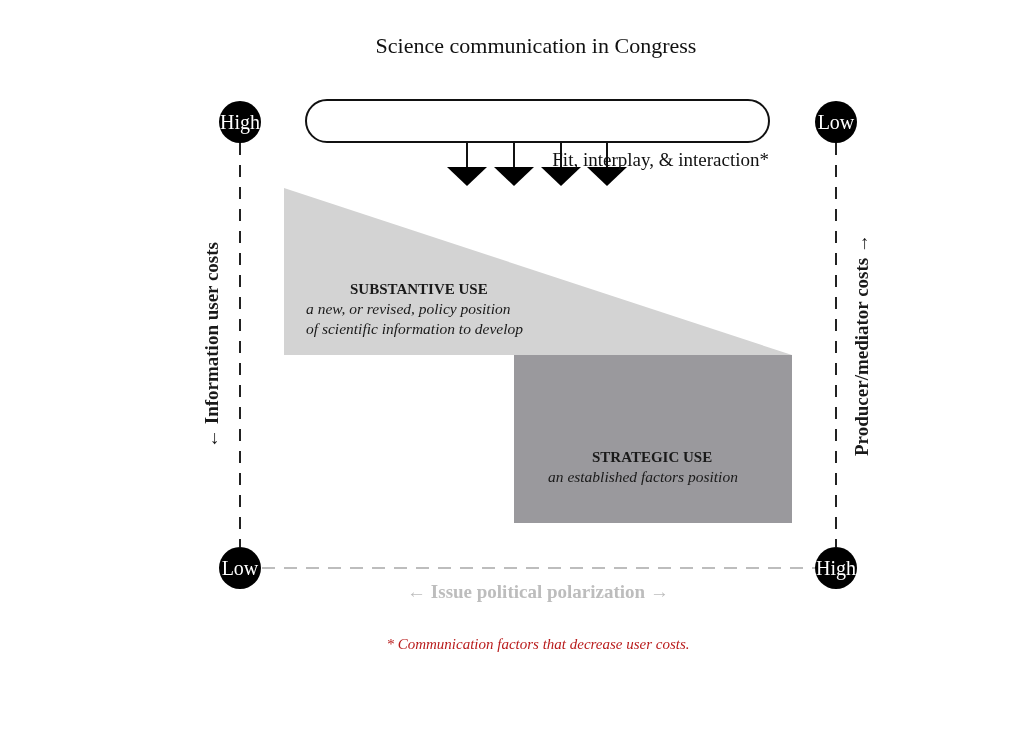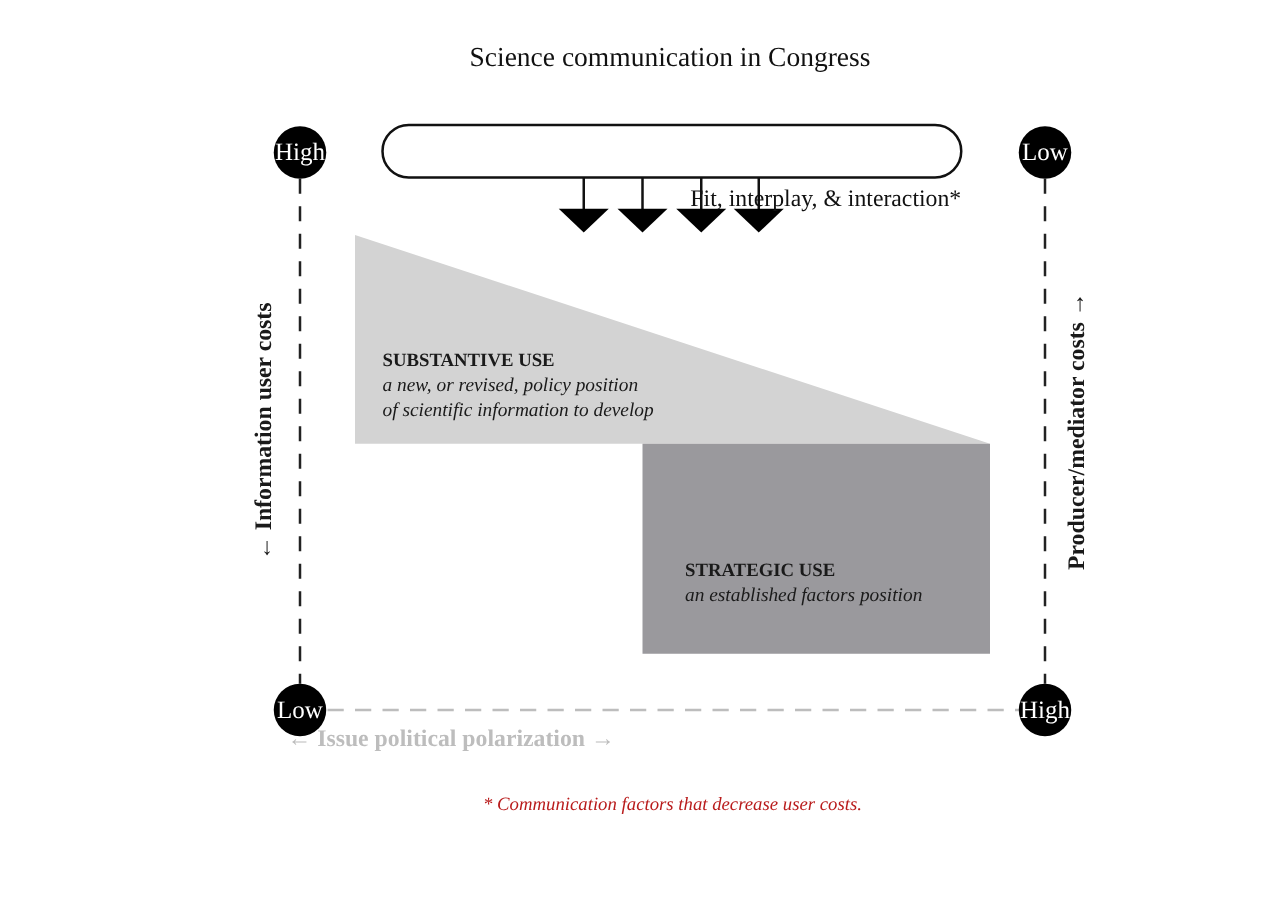--- a/index.html
+++ b/index.html
@@ -7,25 +7,25 @@
          font-family: "DejaVu Serif", "Liberation Serif", serif; color: #111; }
   .abs { position: absolute; }
   #title { left: 0; width: 1072px; top: 33px; text-align: center; font-size: 22px;
            font-family: "Liberation Serif", "DejaVu Serif", serif; color: #111; }
   svg#diagram { position: absolute; left: 0; top: 0; }
   .pill-label { left: 306px; width: 463px; top: 109px; text-align: right; font-size: 19px;
                 font-family: "Liberation Serif", serif; margin-top: 40px; }
   .node-label { width: 44px; text-align: center; font-size: 20px; color: #fff;
                 font-family: "Liberation Serif", serif; line-height: 16px; }
   .region-text { font-family: "Liberation Serif", serif; font-size: 15.5px; line-height: 20px; color: #1a1a1a; }
-  .region-text .heading { font-weight: bold; font-size: 15px; }
+  .region-text .heading { font-weight: bold; font-size: 15px; margin-left: 44px; }
   .region-text .desc { font-style: italic; }
   .axis-label-v { font-family: "Liberation Serif", serif; font-weight: bold; font-size: 19px; color: #1a1a1a;
                   white-space: nowrap; transform-origin: center center; }
-  #x-axis-label { left: 230px; width: 616px; top: 581px; text-align: left; font-weight: bold;
+  #x-axis-label { left: 230px; width: 616px; top: 581px; text-align: center; font-weight: bold;
                   font-size: 19px; color: #bdbdbd; font-family: "Liberation Serif", serif; }
   #footnote { left: 230px; width: 616px; top: 636px; text-align: center; font-style: italic;
               font-size: 15px; color: #b91c1c; font-family: "Liberation Serif", serif; }
 </style>
 </head>
 <body>
 
 <div id="title" class="abs">Science communication in Congress</div>
 
 <svg id="diagram" width="1024" height="736">

